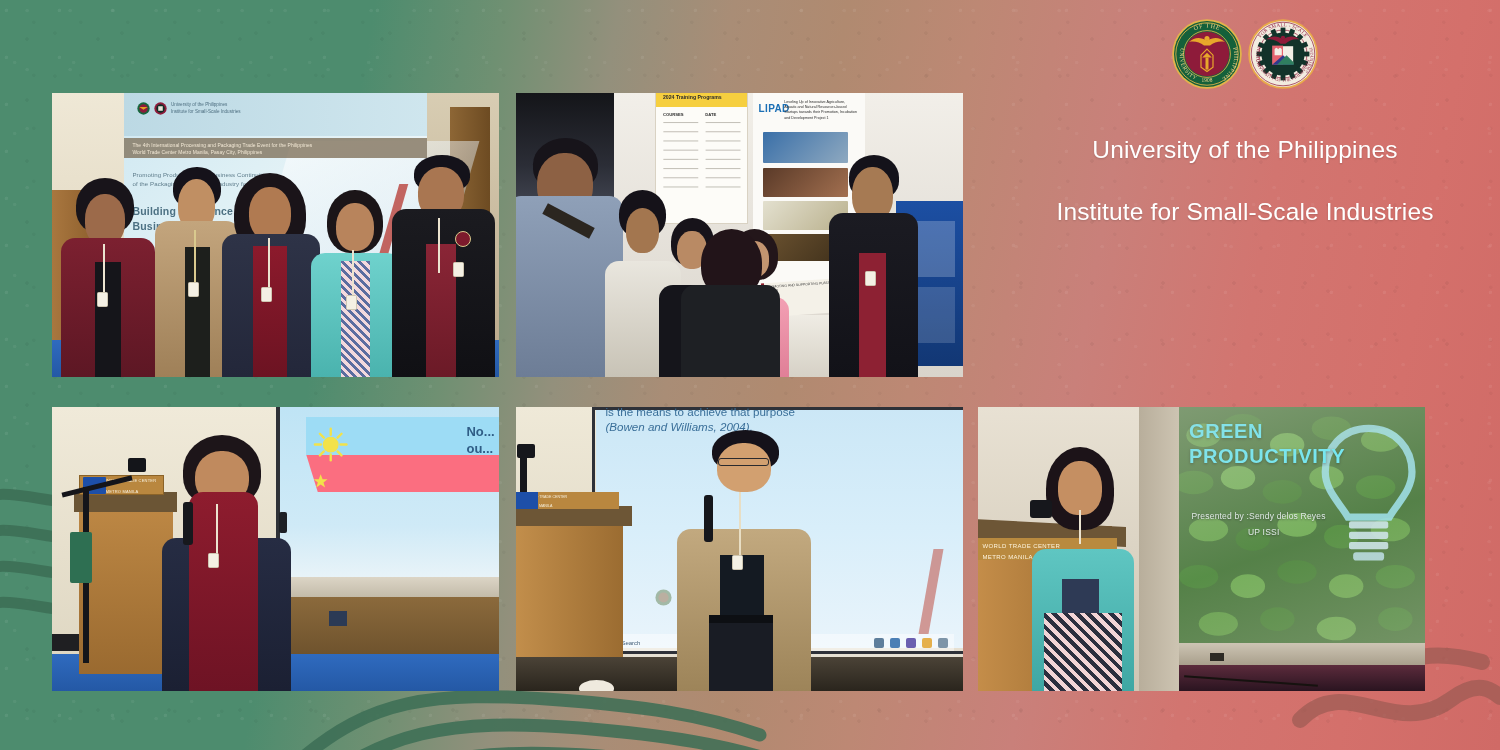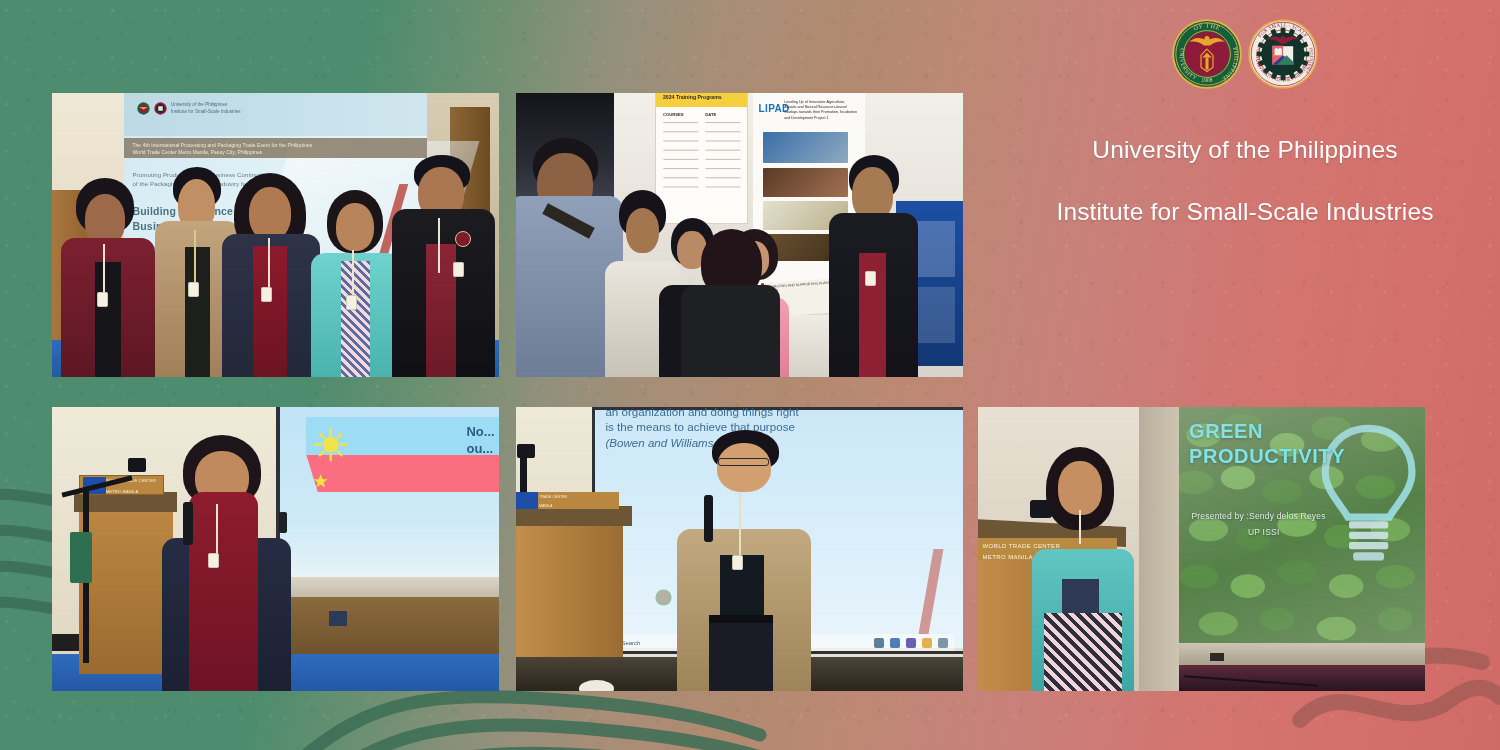--- a/index.html
+++ b/index.html
@@ -469,21 +469,20 @@
     </div>
   </div>
 
   <div class="photo" style="left:516px; top:407px; width:447px; height:284px;">
     <div class="p4-bg"></div>
     <div class="p4-wall"></div>
     <div class="p4-screen"></div>
     <div class="p4-frame"></div>
 
     <div class="p4-quote" style="left:20%; top:-1%; width:76%; font-size:11.6px;">
-      <div>an organization and doing things right</div>
       <div>is the means to achieve that purpose</div>
       <div style="font-style:italic;">(Bowen and Williams, 2004).</div>
     </div>
 
     <div style="position:absolute; left:31%; top:64%; display:flex; gap:5px; opacity:.55;">
       <svg width="17" height="17" viewBox="0 0 40 40">
         <circle cx="20" cy="20" r="19" fill="#6f8c62"></circle>
           <circle cx="20" cy="20" r="12" fill="#9b7a58"></circle>
       </svg>
       <svg width="17" height="17" viewBox="0 0 40 40">

